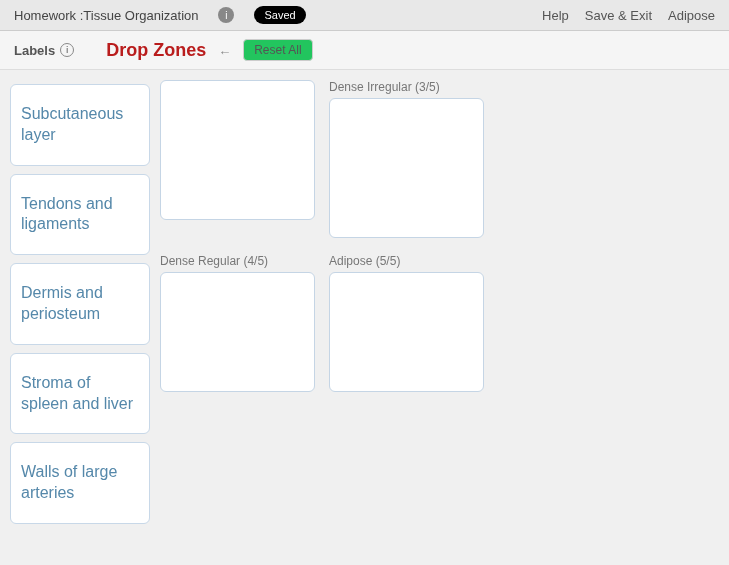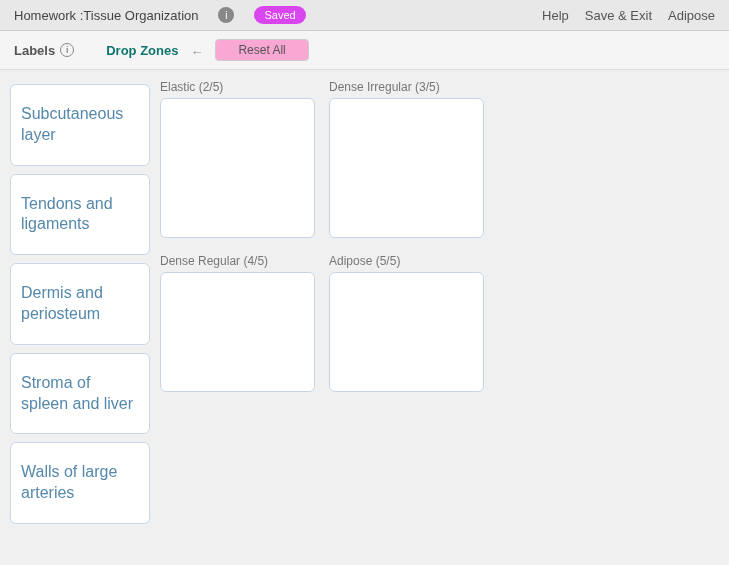--- a/index.html
+++ b/index.html
@@ -34,21 +34,21 @@
       border-radius: 50%;
       background: #888;
       color: white;
       font-size: 10px;
       display: flex;
       align-items: center;
       justify-content: center;
       cursor: pointer;
     }
     .saved-badge {
-      background: #d946ef;
+      background: #000000;
       color: white;
       font-size: 11px;
       padding: 3px 10px;
       border-radius: 10px;
     }
     .top-bar-right {
       display: flex;
       align-items: center;
       gap: 16px;
     }
@@ -82,37 +82,37 @@
       height: 14px;
       border-radius: 50%;
       border: 1.5px solid #888;
       color: #888;
       font-size: 9px;
       display: flex;
       align-items: center;
       justify-content: center;
     }
     .drop-zones-title {
-      font-size: 13px;
-      color: #0f766e;
+      font-size: 18px;
+      color: #b91c1c;
       font-weight: 600;
       margin-left: 20px;
     }
     .arrow-icon {
       font-size: 13px;
       color: #888;
       cursor: pointer;
     }
     .reset-btn {
-      background: #f9a8d4;
+      background: #22c55e;
       border: 1px solid #ccc;
       border-radius: 4px;
       font-size: 12px;
       color: #555;
-      padding: 3px 22px;
+      padding: 3px 10px;
       cursor: pointer;
     }
     .main-content {
       display: flex;
       padding: 10px;
       gap: 10px;
       height: calc(565px - 70px);
     }
     .labels-panel {
       width: 140px;
@@ -201,21 +201,20 @@
     <div class="label-card">Tendons and ligaments</div>
     <div class="label-card">Dermis and periosteum</div>
     <div class="label-card">Stroma of spleen and liver</div>
     <div class="label-card">Walls of large arteries</div>
   </div>
 
   <div class="drop-zones-panel">
 
     <div class="zones-row">
       <div class="zone-item">
-        <span class="zone-label">Elastic (2/5)</span>
         <div class="drop-box"></div>
       </div>
       <div class="zone-item">
         <span class="zone-label">Dense Irregular (3/5)</span>
         <div class="drop-box"></div>
       </div>
     </div>
 
     <div class="zones-row">
       <div class="zone-item">

